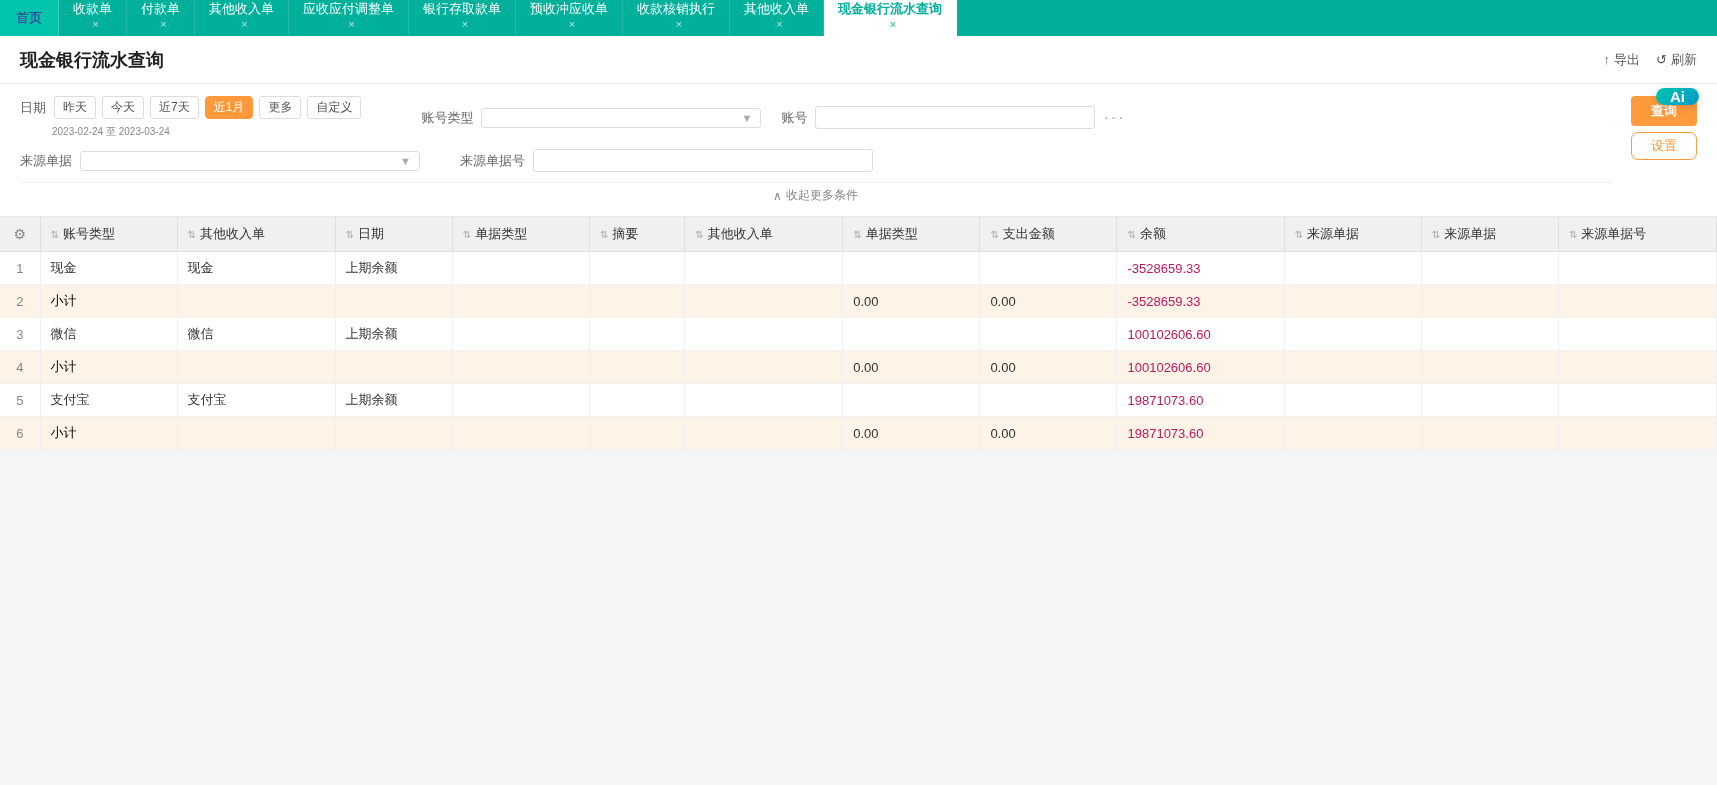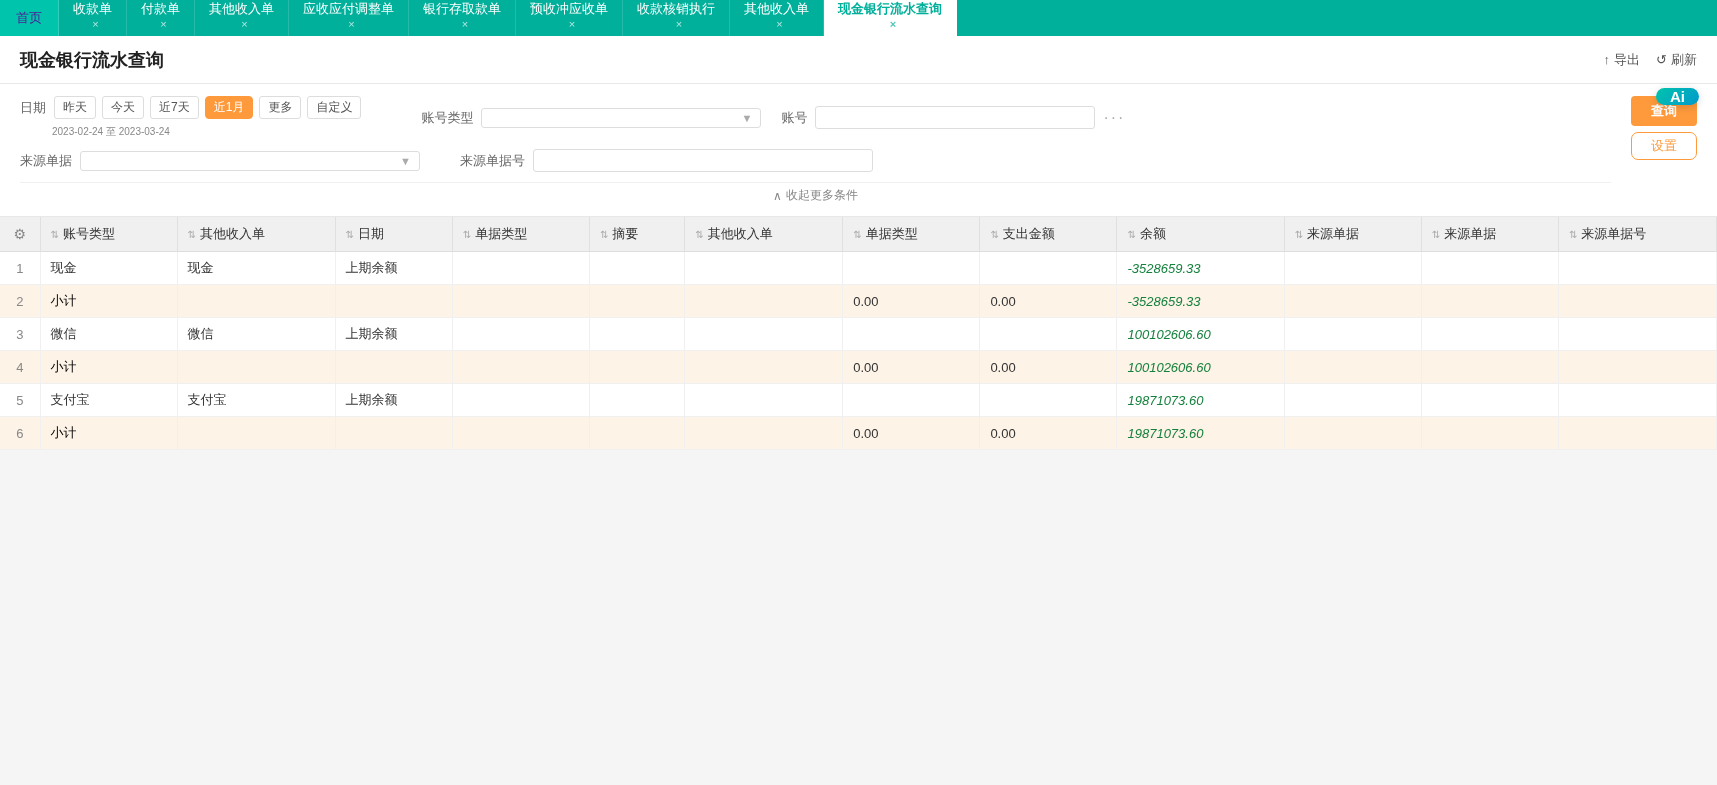--- a/index.html
+++ b/index.html
@@ -224,21 +224,21 @@
     }
     tbody tr:nth-child(odd) { background: #fff; }
     tbody tr.subtotal { background: #fdf3e7; }
     tbody td {
       padding: 7px 10px;
       white-space: nowrap;
       border-right: 1px solid #f0f0f0;
     }
     .row-num { color: #888; text-align: center; width: 40px; }
     .col-orange { color: #000000; }
-    .col-balance { color: #15803d; font-style: italic; }
+    .col-balance { color: #be185d; }
     .gear-th {
       width: 36px;
       text-align: center;
     }
 
     
     .ai-badge {
       position: fixed;
       right: 18px;
       top: 88px;

